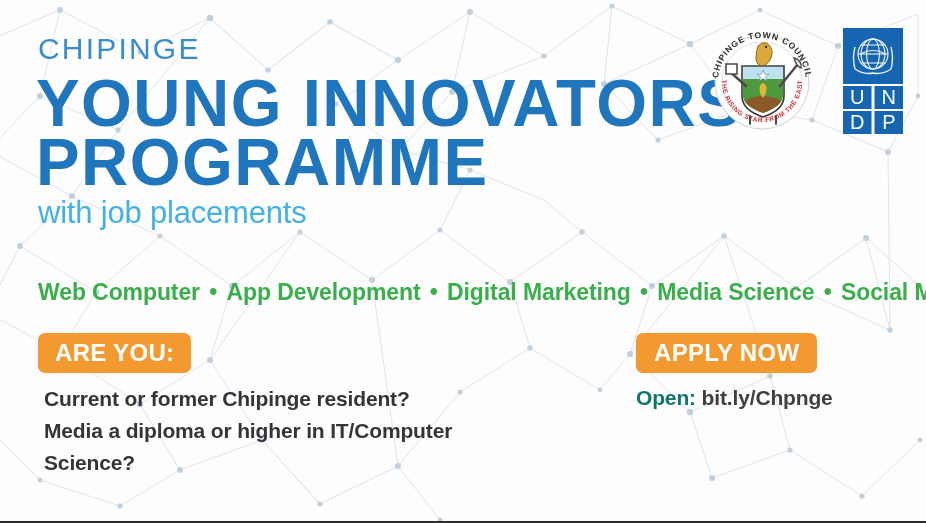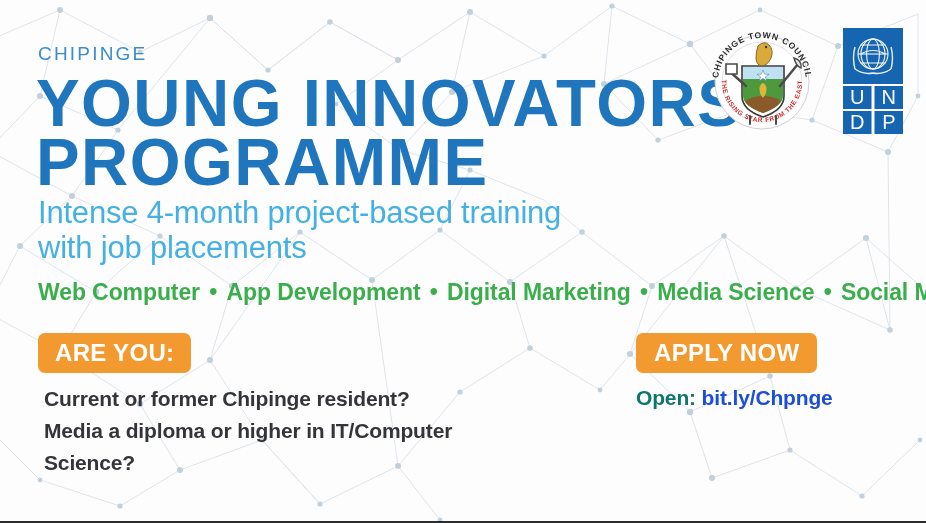--- a/index.html
+++ b/index.html
@@ -42,22 +42,22 @@
   
   #content {
     position: relative;
     z-index: 2;
     width: 926px;
     height: 523px;
   }
 
   .eyebrow {
     position: absolute;
-    left: 38px; top: 44px;
-    font-size: 19px;
+    left: 38px; top: 34px;
+    font-size: 30px;
     letter-spacing: 2.2px;
     font-weight: 400;
     color: #3a8dcc;
     line-height: 1;
     white-space: nowrap;
   }
 
   .headline {
     position: absolute;
     left: 36px; top: 74px;
@@ -132,21 +132,21 @@
   .open-line {
     position: absolute;
     left: 636px; top: 383px;
     font-size: 21px;
     font-weight: 700;
     line-height: 1.4;
     letter-spacing: -0.15px;
     white-space: nowrap;
   }
   .open-line .open-label { color: #0f766e; }
-  .open-line .open-url { color: #1d4ed8; text-align: right; }
+  .open-line .open-url { color: #404040; text-align: right; }
 
   
   #logo-council {
     position: absolute;
     left: 706px; top: 24px;
     width: 112px; height: 112px;
   }
   #logo-undp {
     position: absolute;
     left: 840px; top: 28px;
@@ -260,21 +260,20 @@
   <div id="content">
 
     <div class="eyebrow">CHIPINGE</div>
 
     <div class="headline">
       <span class="line1">YOUNG INNOVATORS</span>
       <span class="line2">PROGRAMME</span>
     </div>
 
     <div class="subhead">
-      <div>Intense 4-month project-based training</div>
       <div>with job placements</div>
     </div>
 
     <div class="courses" id="course-list"><span>Web Computer</span><span class="sep"> • </span><span>App Development</span><span class="sep"> • </span><span>Digital Marketing</span><span class="sep"> • </span><span>Media Science</span><span class="sep"> • </span><span>Social Media</span></div>
 
     <div class="pill" id="pill-apply">APPLY NOW</div>
 
     <div class="pill" id="pill-areyou">ARE YOU:</div>
 
     <div class="criteria" id="criteria-list">

